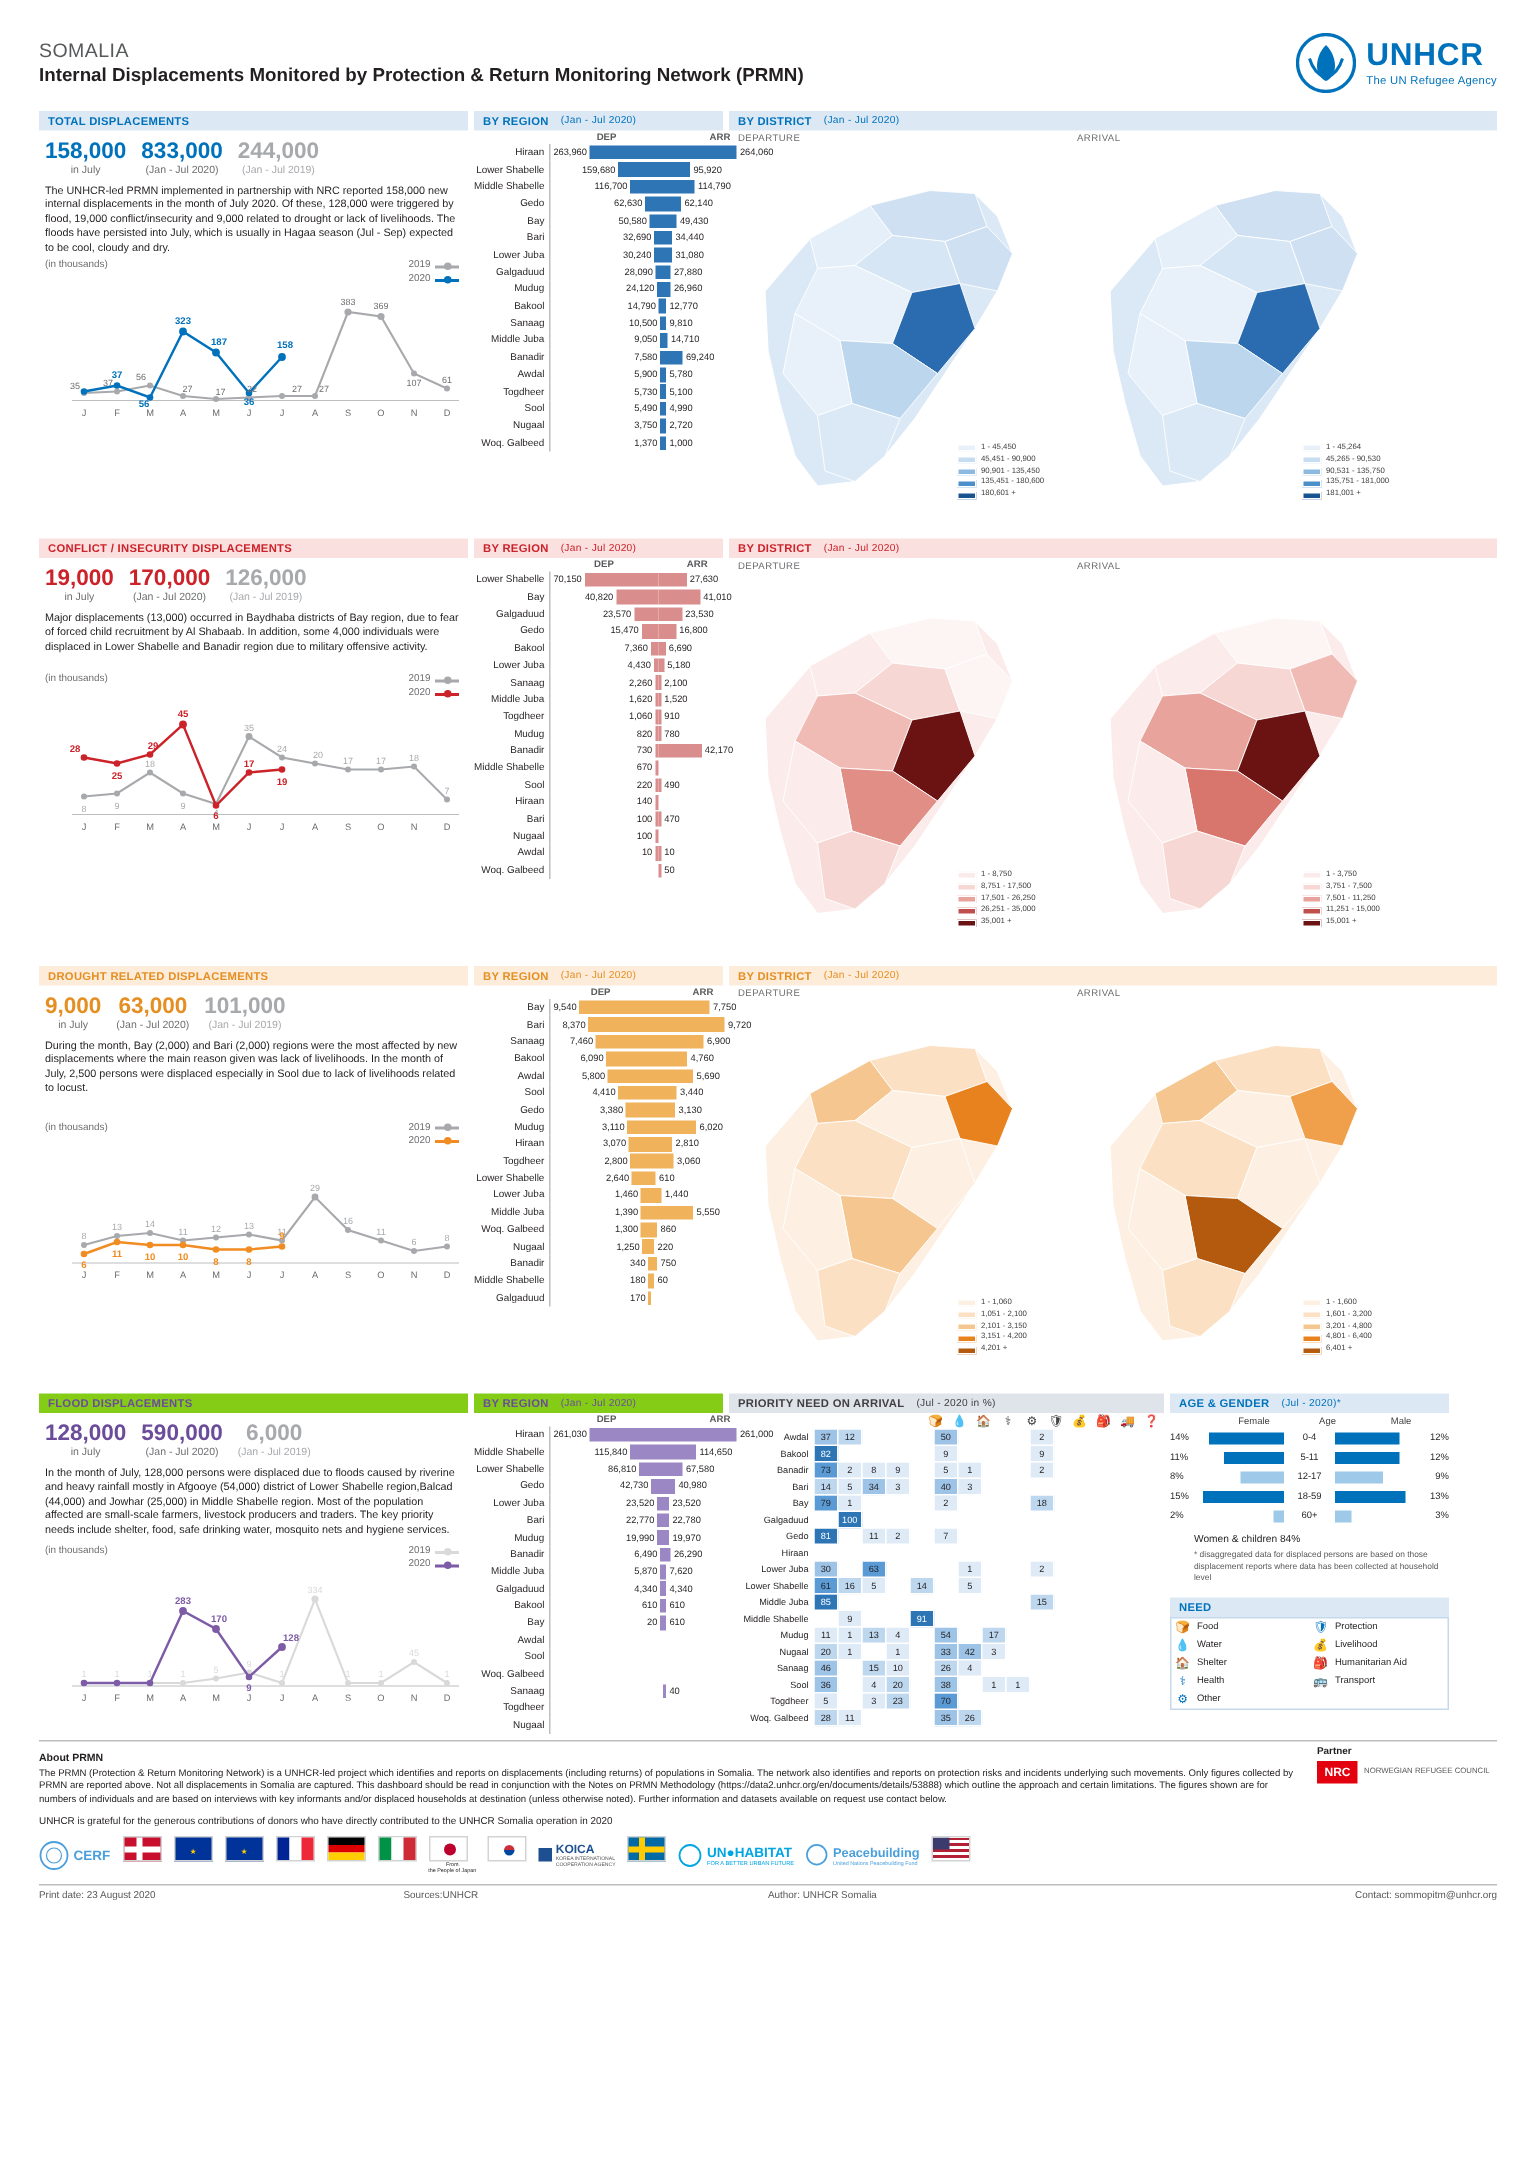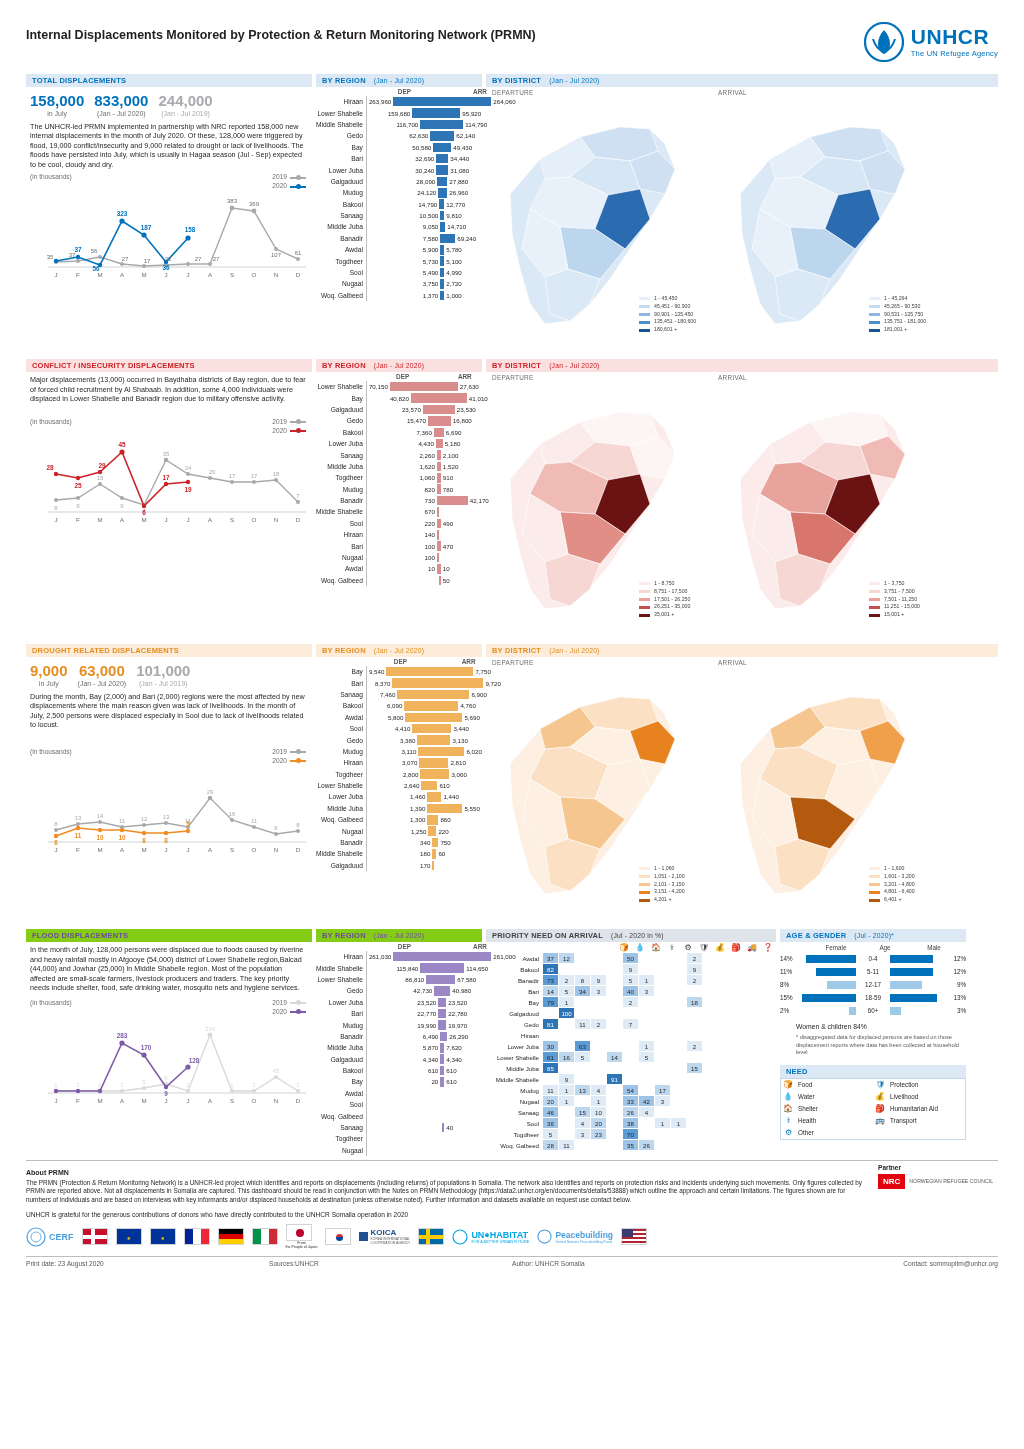--- a/index.html
+++ b/index.html
@@ -96,33 +96,34 @@
   .agerow .seg { height: 8px; background: #0072bc; }
   .agerow .seg.lite { background: #9ec9e8; }
 
   .needleg { display: flex; flex-wrap: wrap; font-size: 6.3px; }
   .needleg .cell { width: 50%; display: flex; align-items: center; gap: 4px; padding: 1.5px 2px; }
   .needleg .ico { width: 11px; text-align: center; color: #0072bc; font-size: 8px; }
 
   
   .about { font-size: 6.4px; line-height: 1.35; color: #231f20; padding-top: 4px; }
   .about b { font-size: 7px; }
-  .donors { display: flex; align-items: center; gap: 8px; padding: 6px 0 4px 0; flex-wrap: nowrap; }
+  .donors { display: flex; gap: 8px; padding: 6px 0 4px 0; flex-wrap: nowrap; }
   .flag { width: 26px; height: 17px; border: .5px solid #d1d3d4; }
   .footbar { border-top: 1px solid #bcbec0; margin-top: 2px; padding-top: 3px; display: flex; font-size: 6.6px; color: #58595b; }
   .footbar div { flex: 1; }
   .footbar .r { text-align: right; }
   .hr-line { border-top: 1px solid #bcbec0; margin: 3px 0; }
 </style>
 </head>
 <body>
 
 <div class="page">
 
   <div class="hdr">
+    <div class="country">SOMALIA</div>
     <div class="title">Internal Displacements Monitored by Protection &amp; Return Monitoring Network (PRMN)</div>
     <div class="unhcr">
       <svg class="logo-mark" viewBox="0 0 40 40">
         <circle cx="20" cy="20" r="19" fill="none" stroke="#0072bc" stroke-width="2.2"></circle>
         <path d="M20 8 c-4 4 -6 9 -6 14 0 5 3 9 6 10 3 -1 6 -5 6 -10 0 -5 -2 -10 -6 -14z" fill="#0072bc"></path>
         <path d="M9 17 c2 7 6 11 11 13" fill="none" stroke="#0072bc" stroke-width="2"></path>
         <path d="M31 17 c-2 7 -6 11 -11 13" fill="none" stroke="#0072bc" stroke-width="2"></path>
       </svg>
       <div>
         <div class="wordmark">UNHCR</div>
@@ -602,20 +603,34 @@
           </div>
         </div>
       </div>
     </div>
   </div>
 
   <div class="band t-conf">
     <div class="cols">
       <div class="col-left">
         <div class="bar">CONFLICT / INSECURITY DISPLACEMENTS</div>
+        <div class="stats">
+          <div class="stat">
+              <div class="big">19,000</div>
+              <div class="lbl">in July</div>
+            </div>
+          <div class="stat">
+              <div class="big">170,000</div>
+              <div class="lbl">(Jan - Jul 2020)</div>
+            </div>
+          <div class="stat dim">
+              <div class="big">126,000</div>
+              <div class="lbl">(Jan - Jul 2019)</div>
+            </div>
+        </div>
         <div class="narr">Major displacements (13,000) occurred in Baydhaba districts of Bay region, due to fear of forced child recruitment by Al Shabaab. In addition, some 4,000 individuals were displaced in Lower Shabelle and Banadir region due to military offensive activity.</div>
         <div class="chartbox" style="margin-top:14px">
           <div class="ylab">(in thousands)</div>
           <div class="legend">
             <div>
                 <span>2019</span>
                 <span class="sw" style="background:#a7a9ac">
                   <i style="background:#a7a9ac"></i>
                 </span>
               </div>
@@ -1532,20 +1547,34 @@
           </div>
         </div>
       </div>
     </div>
   </div>
 
   <div class="band t-flood">
     <div class="cols">
       <div class="col-left">
         <div class="bar">FLOOD DISPLACEMENTS</div>
+        <div class="stats">
+          <div class="stat">
+              <div class="big">128,000</div>
+              <div class="lbl">in July</div>
+            </div>
+          <div class="stat">
+              <div class="big">590,000</div>
+              <div class="lbl">(Jan - Jul 2020)</div>
+            </div>
+          <div class="stat dim">
+              <div class="big">6,000</div>
+              <div class="lbl">(Jan - Jul 2019)</div>
+            </div>
+        </div>
         <div class="narr">In the month of July, 128,000 persons were displaced due to floods caused by riverine and heavy rainfall mostly in Afgooye (54,000) district of Lower Shabelle region,Balcad (44,000) and Jowhar (25,000) in Middle Shabelle region. Most of the population affected are small-scale farmers, livestock producers and traders. The key priority needs include shelter, food, safe drinking water, mosquito nets and hygiene services.</div>
         <div class="chartbox" style="margin-top:6px">
           <div class="ylab">(in thousands)</div>
           <div class="legend">
             <div>
                 <span>2019</span>
                 <span class="sw" style="background:#d9d9d9">
                   <i style="background:#d9d9d9"></i>
                 </span>
               </div>

